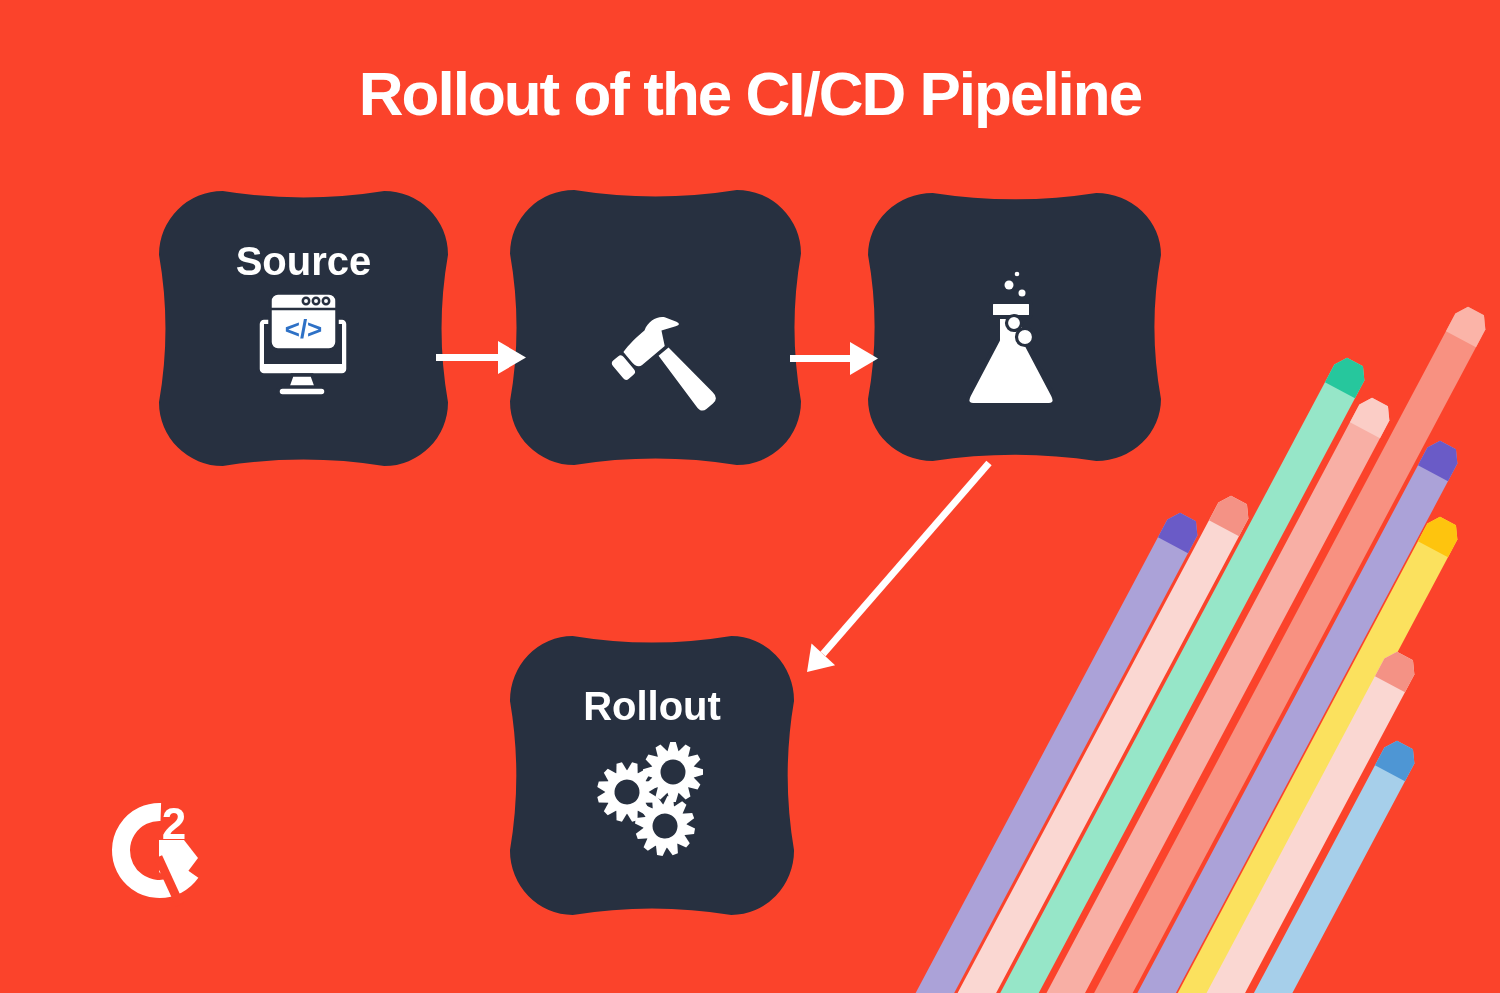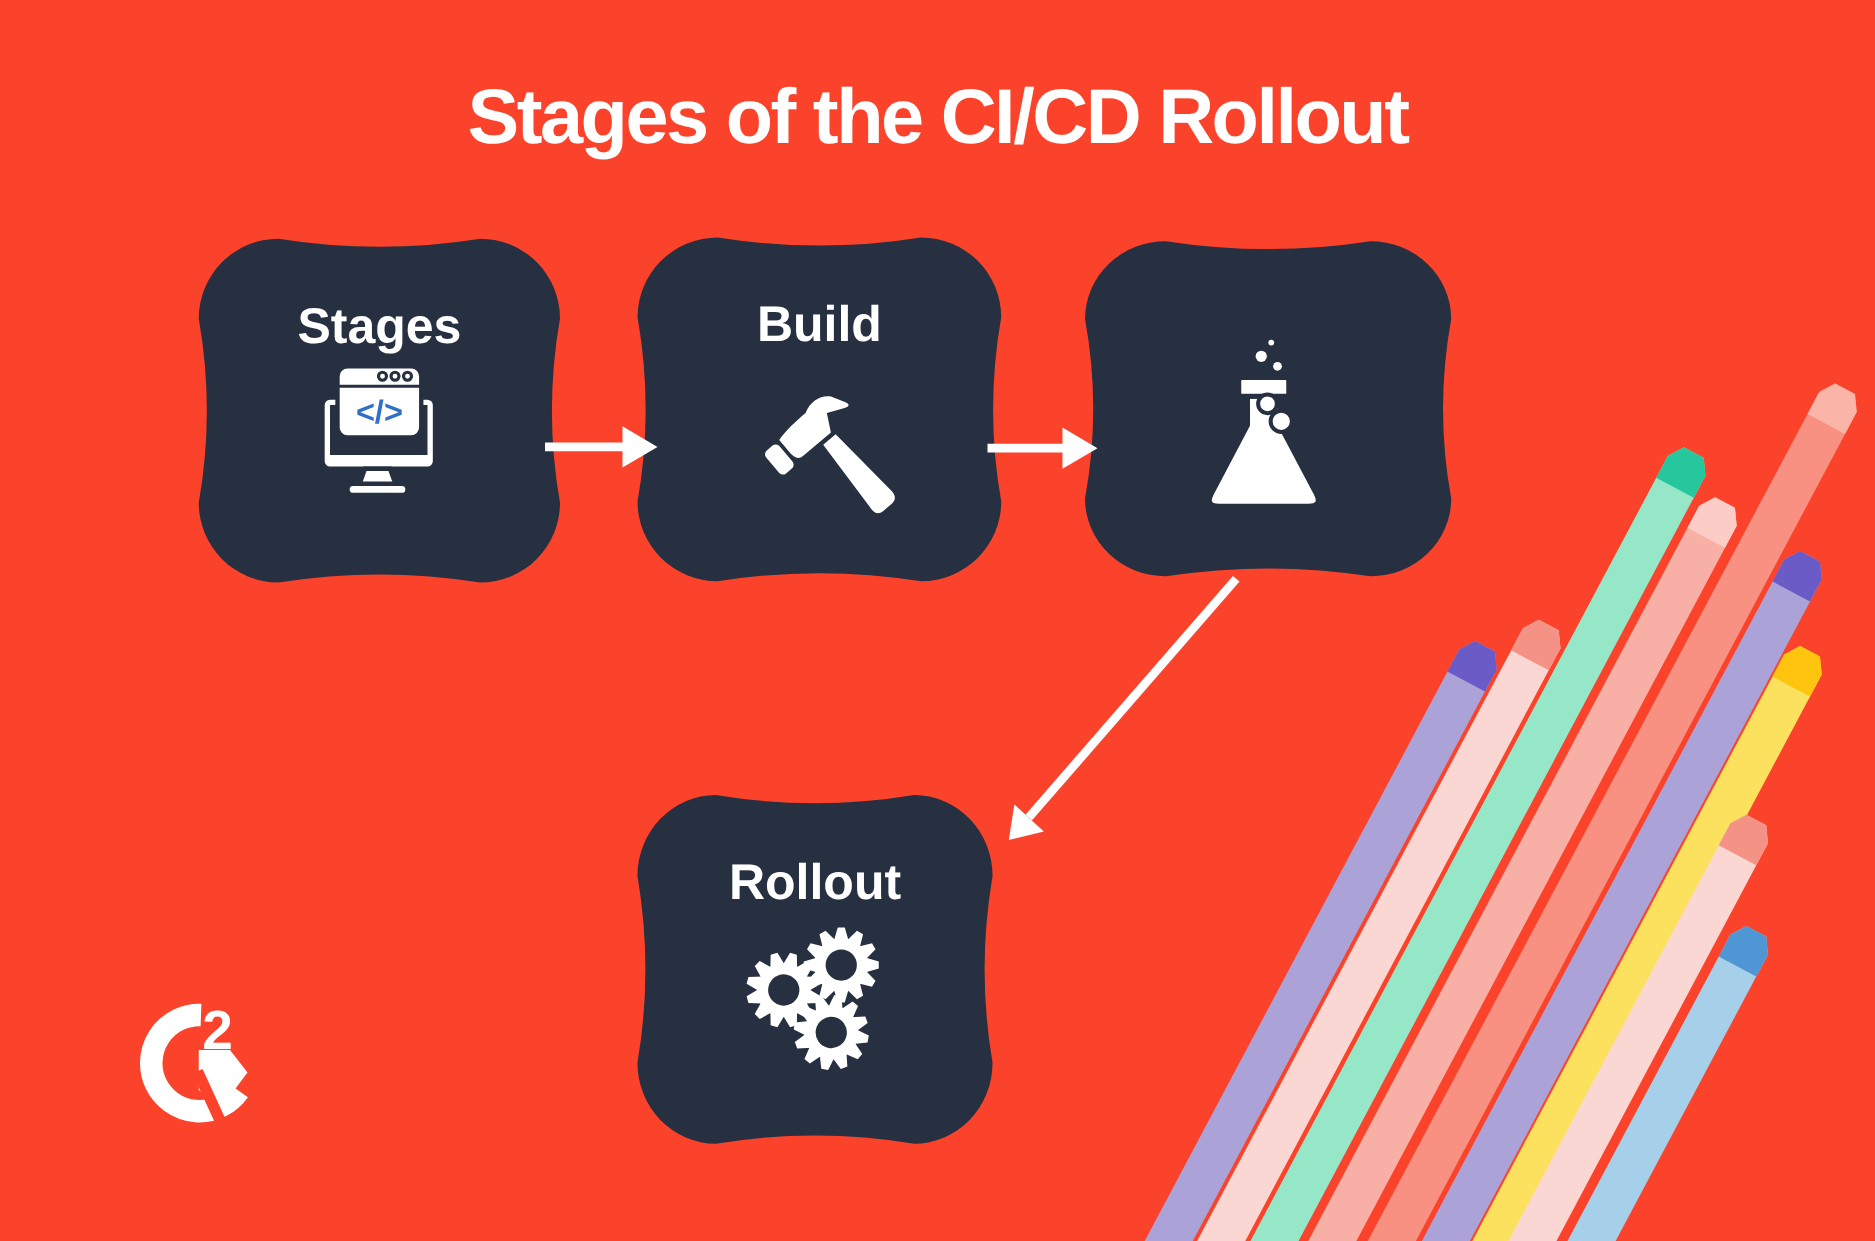--- a/index.html
+++ b/index.html
@@ -83,46 +83,45 @@
     <g transform="translate(1405,656) rotate(28)">
       <path d="M-17,12 L-9,0 L9,0 L17,12 L17,900 L-17,900 Z" fill="#FAD7D2"></path>
       <path d="M-17,12 L-9,0 L9,0 L17,12 L17,32 L-17,32 Z" fill="#F49285"></path>
     </g>
     <g transform="translate(1405,745) rotate(28)">
       <path d="M-17,12 L-9,0 L9,0 L17,12 L17,900 L-17,900 Z" fill="#A6CFEA"></path>
       <path d="M-17,12 L-9,0 L9,0 L17,12 L17,32 L-17,32 Z" fill="#4E96D4"></path>
     </g>
   </svg>
 
-  <h1 class="title">Stages of the CI/CD Rollout</h1>
+  <h1 class="title">Rollout of the CI/CD Pipeline</h1>
 
   <section class="stage" id="stage-source">
     <svg class="stage-bg" viewBox="0 0 294 280" preserveAspectRatio="none">
       <path class="boxfill" d="M66,2 Q147,15 228,2 A64,64 0 0 1 292,66 Q279,140 292,214 A64,64 0 0 1 228,278 Q147,265 66,278 A64,64 0 0 1 2,214 Q15,140 2,66 A64,64 0 0 1 66,2 Z"></path>
     </svg>
-    <h2 class="stage-label">Stages</h2>
+    <h2 class="stage-label">Source</h2>
     <svg class="stage-icon" width="100" height="110" viewBox="0 0 100 110">
       <rect class="dstroke" x="4" y="27" width="90" height="57" rx="6"></rect>
       <rect class="dfill" x="10" y="33" width="78" height="40"></rect>
       <polygon class="dstroke" points="38,84 58,84 63,98 33,98"></polygon>
       <rect class="dstroke" x="24" y="96" width="48" height="9" rx="4.5"></rect>
       <rect class="dstroke" x="16" y="2" width="67" height="57" rx="8"></rect>
       <line class="dline" x1="17" y1="18" x2="82" y2="18"></line>
       <circle class="dstroke2" cx="52" cy="10" r="3.2"></circle>
       <circle class="dstroke2" cx="62" cy="10" r="3.2"></circle>
       <circle class="dstroke2" cx="72" cy="10" r="3.2"></circle>
       <text class="code" x="49.5" y="47" text-anchor="middle">&lt;/&gt;</text>
     </svg>
   </section>
 
   <section class="stage" id="stage-build">
     <svg class="stage-bg" viewBox="0 0 294 280" preserveAspectRatio="none">
       <path class="boxfill" d="M66,2 Q147,15 228,2 A64,64 0 0 1 292,66 Q279,140 292,214 A64,64 0 0 1 228,278 Q147,265 66,278 A64,64 0 0 1 2,214 Q15,140 2,66 A64,64 0 0 1 66,2 Z"></path>
     </svg>
-    <h2 class="stage-label">Build</h2>
     <svg class="stage-icon" width="125" height="125" viewBox="0 0 125 125">
       <g transform="translate(62,56) rotate(-40)">
         <rect class="wfill" x="-48" y="-13" width="14" height="24" rx="4"></rect>
         <path class="wfill" d="M-31,-13 C-22,-15.5 -10,-16 -1,-16 C8,-21 18,-19 23,-13 L29,-2 Q31.5,3.5 25.5,1 L12,-5 L8.5,1.5 L4.5,9 L-25,9 Q-31.5,9 -31,-2 Z"></path>
         <path class="wfill" d="M-6.5,12.5 L6.5,12.5 L11.5,75 Q12.5,84 4.5,84 L-4,84 Q-11,84 -10,75 Z"></path>
       </g>
     </svg>
   </section>
 
   <section class="stage" id="stage-test">

